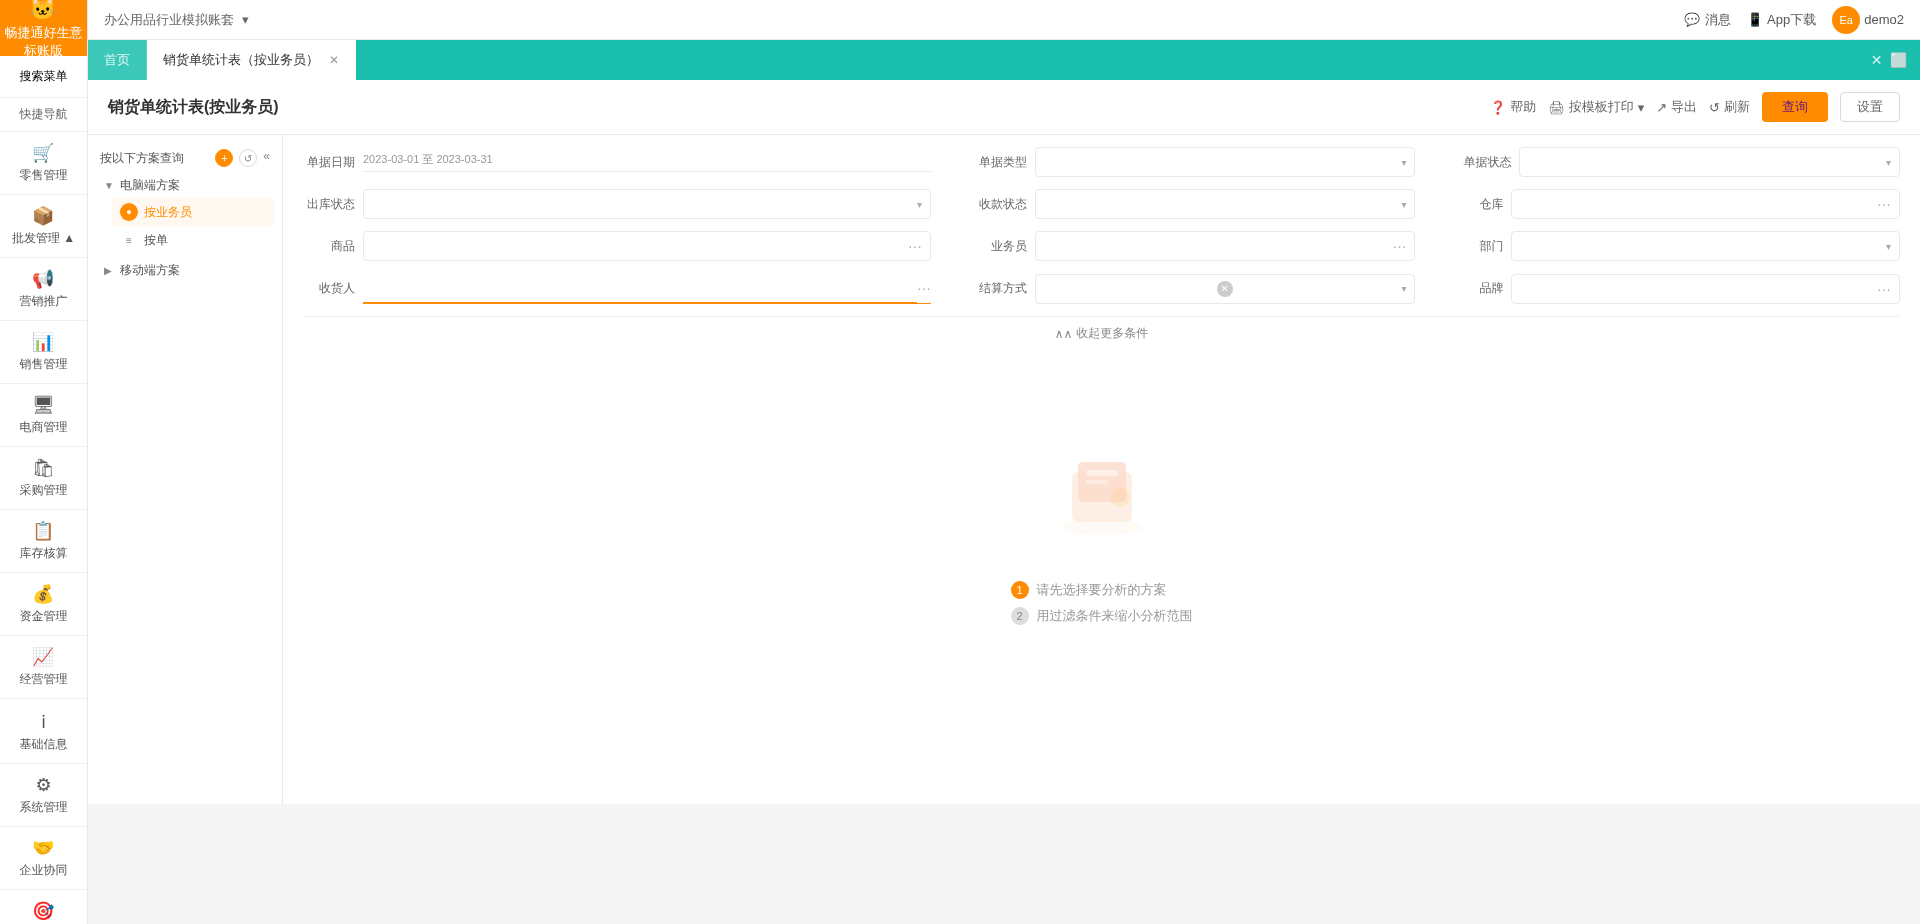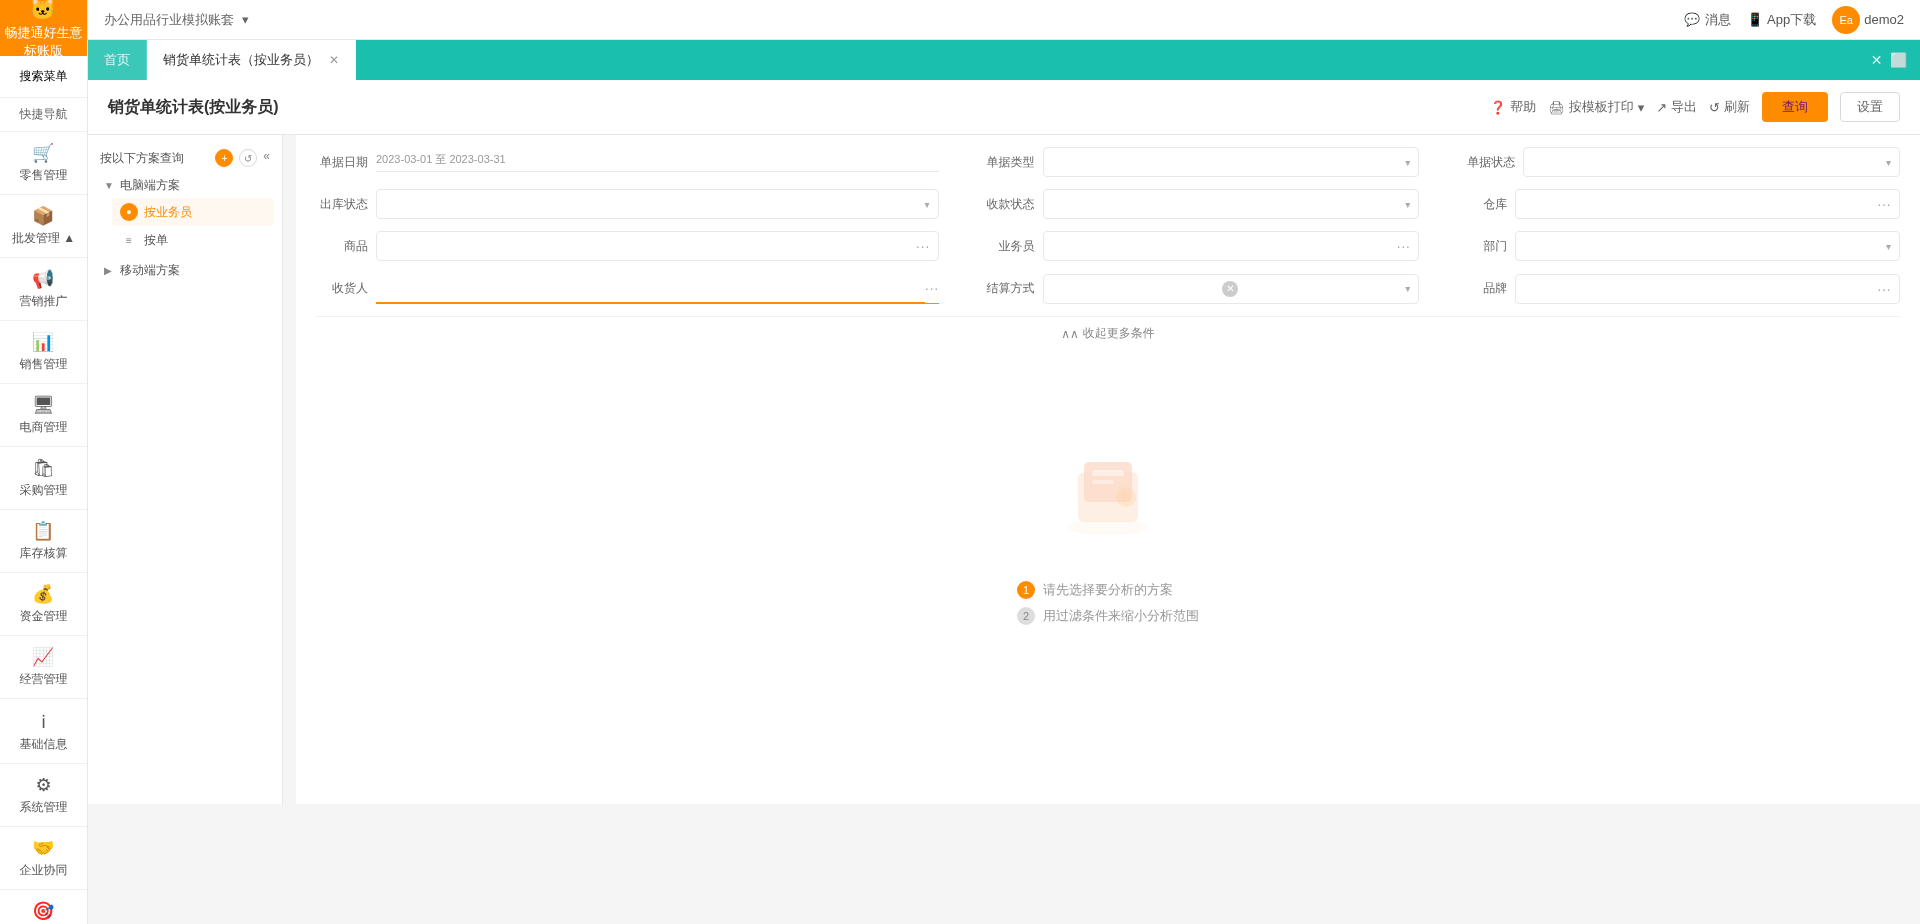--- a/index.html
+++ b/index.html
@@ -39,21 +39,21 @@
 
     
     .page-header { background: #fff; padding: 12px 20px 0 20px; border-bottom: 1px solid #e8e8e8; display: flex; align-items: center; justify-content: space-between; }
     .page-title { font-size: 16px; font-weight: bold; color: #333; padding-bottom: 12px; }
     .page-header-actions { display: flex; align-items: center; gap: 12px; padding-bottom: 12px; }
     .page-header-action { display: flex; align-items: center; gap: 4px; font-size: 13px; color: #666; cursor: pointer; }
     .btn-query { background: #ff8c00; color: #701a75; border: none; padding: 6px 20px; border-radius: 4px; cursor: pointer; font-size: 13px; }
     .btn-set { background: #fff; color: #666; border: 1px solid #d9d9d9; padding: 5px 16px; border-radius: 4px; cursor: pointer; font-size: 13px; }
 
     
-    .main-content { display: flex; gap: 13px; height: calc(924px - 40px - 40px - 49px); }
+    .main-content { display: flex; gap: 0; height: calc(924px - 40px - 40px - 49px); }
 
     
     .left-panel { width: 195px; background: #fff; border-right: 1px solid #e8e8e8; flex-shrink: 0; padding: 8px 0; overflow-y: auto; }
     .left-panel-header { display: flex; align-items: center; justify-content: space-between; padding: 6px 12px; font-size: 12px; color: #666; }
     .left-panel-header-title { font-size: 12px; color: #555; }
     .left-panel-header-icons { display: flex; gap: 6px; }
     .left-panel-icon { width: 18px; height: 18px; border-radius: 50%; border: 1px solid #d9d9d9; display: flex; align-items: center; justify-content: center; font-size: 10px; cursor: pointer; color: #888; }
     .left-panel-icon.add { background: #ff8c00; color: #fff; border-color: #ff8c00; }
     .left-panel-collapse { cursor: pointer; font-size: 12px; color: #888; }
 

